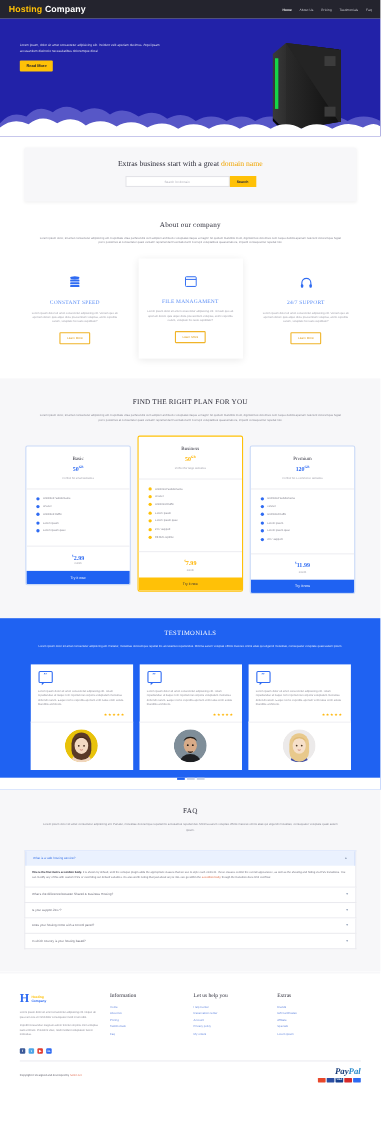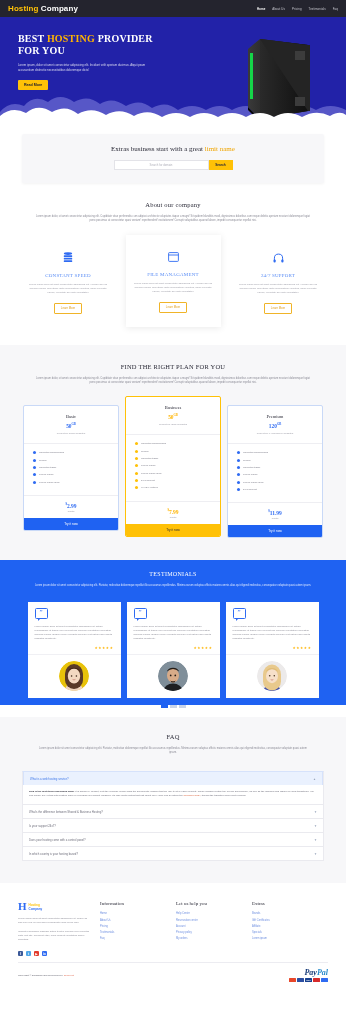--- a/index.html
+++ b/index.html
@@ -208,24 +208,20 @@
     <a href="#" class="active">Home</a>
     <a href="#">About Us</a>
     <a href="#">Pricing</a>
     <a href="#">Testimonials</a>
     <a href="#">Faq</a>
   </div>
 </div>
 
 <div class="hero">
   <div class="hero-inner">
-    <h1>
-      <span>BEST </span><span class="hl">HOSTING</span><span> PROVIDER</span><br>
-      <span>FOR YOU</span>
-    </h1>
     <p>Lorem ipsum, dolor sit amet consectetur adipisicing elit. Incidunt velit aperiam ducimus. Atqui ipsam accusantium distinctio necessitatibus doloremque dicta!</p>
     <button class="btn-read">Read More</button>
   </div>
 
   <svg class="server-img" width="78" height="92" viewBox="0 0 78 92">
     <defs>
       <linearGradient id="sv1" x1="0" y1="0" x2="1" y2="0">
         <stop offset="0" stop-color="#3a3a3a"></stop>
           <stop offset="0.5" stop-color="#1c1c1c"></stop>
           <stop offset="1" stop-color="#0d0d0d"></stop>
@@ -249,21 +245,21 @@
     <path d="M0,36 L0,22 Q10,10 24,16 Q34,4 48,12 Q60,2 74,12 Q88,4 100,14 Q112,6 126,16 Q140,8 152,18 Q166,10 178,20 Q192,12 206,20 Q220,12 232,20 Q246,12 260,20 Q274,12 288,20 Q302,12 316,20 Q330,12 346,20 L346,36 Z" fill="#6a6ad1" opacity="0.75"></path>
   </svg>
   <svg class="clouds-front" width="346" height="26" viewBox="0 0 346 26" preserveAspectRatio="none">
     <path d="M0,26 L0,16 Q12,6 26,13 Q38,3 52,12 Q66,4 78,14 Q92,6 106,15 Q120,7 134,16 Q148,8 162,17 Q176,9 190,17 Q204,9 218,17 Q232,9 246,17 Q260,9 274,17 Q288,9 302,17 Q316,9 330,16 Q340,10 346,15 L346,26 Z" fill="#ffffff"></path>
   </svg>
 </div>
 
 <div class="search-wrap">
   <div class="search-card">
     <h2>
-      <span>Extras business start with a great </span><span class="hl">limit name</span>
+      <span>Extras business start with a great </span><span class="hl">domain name</span>
     </h2>
     <div class="search-row">
       <input class="search-input" type="text" placeholder="Search for domain" style="">
       <button class="btn-search">Search</button>
     </div>
   </div>
 </div>
 
 <div class="about">
   <h2 class="sec-title">About our company</h2>

